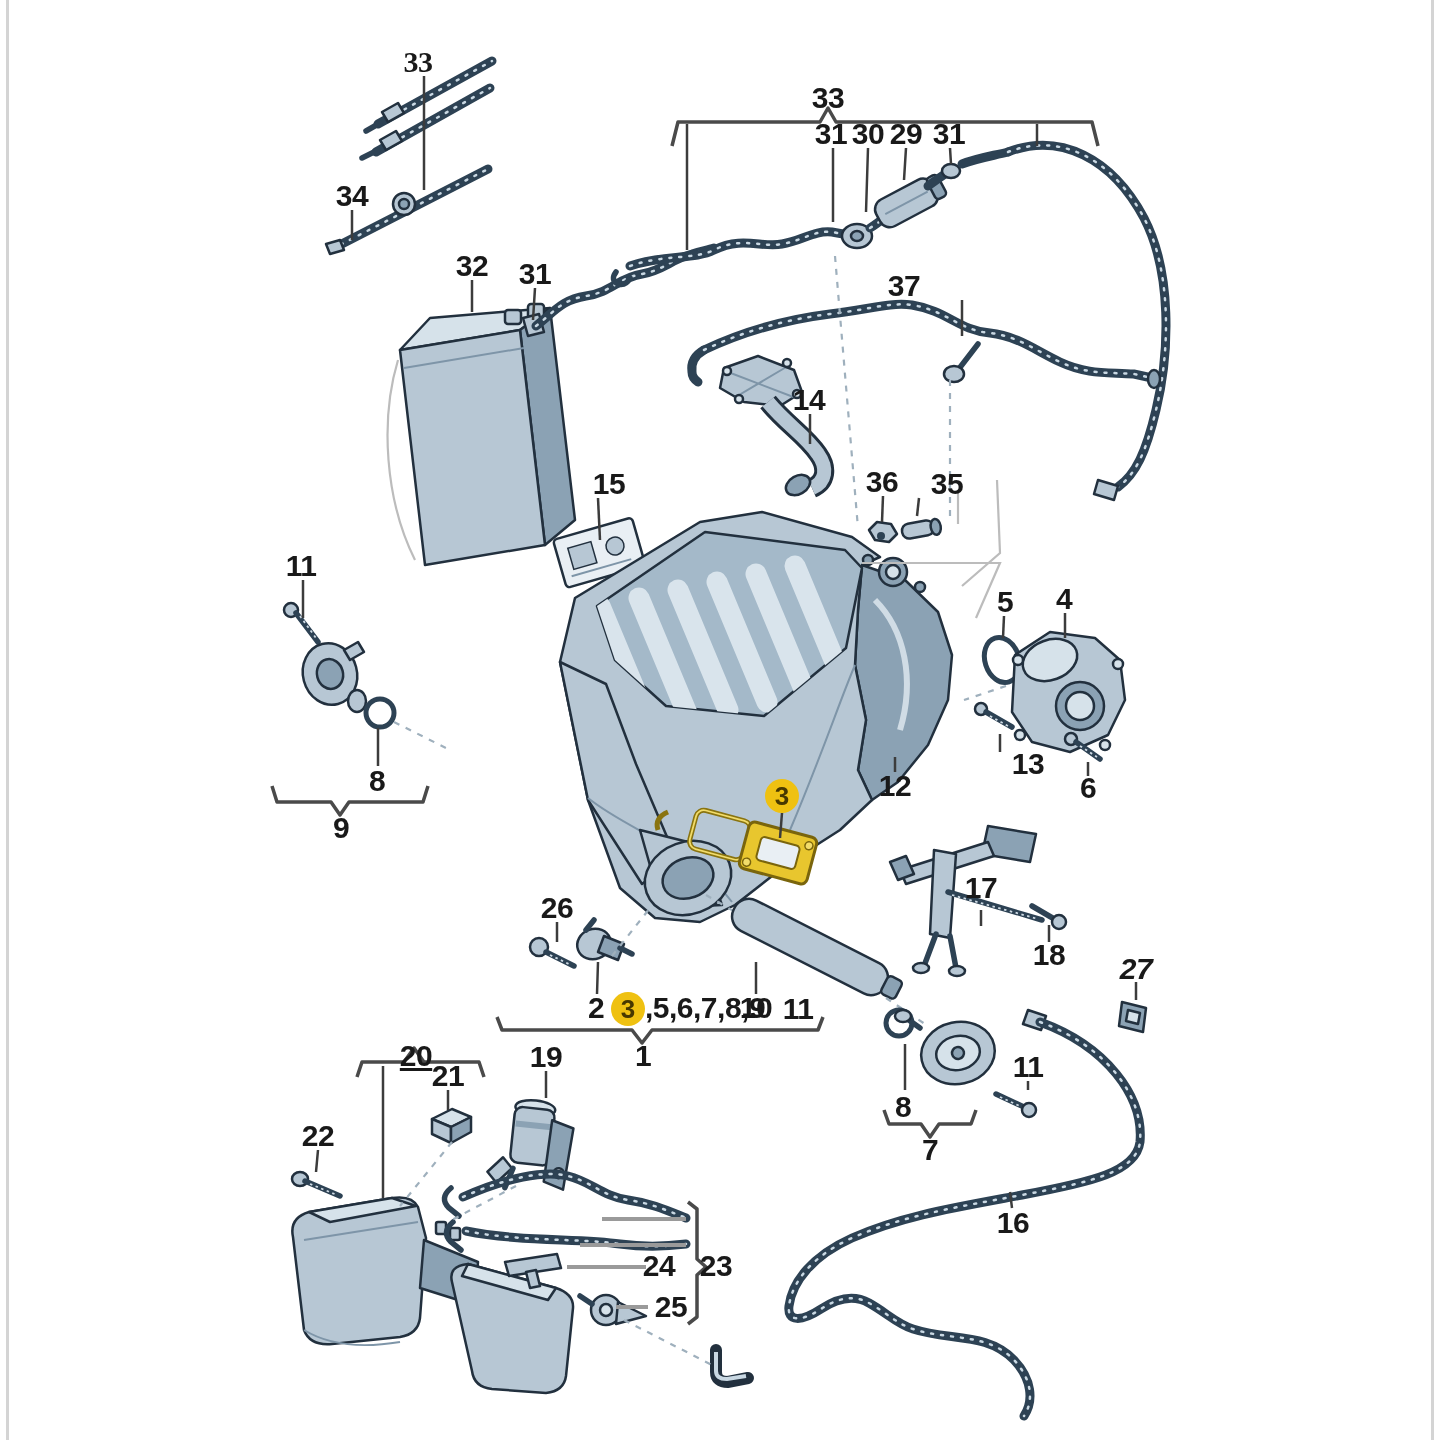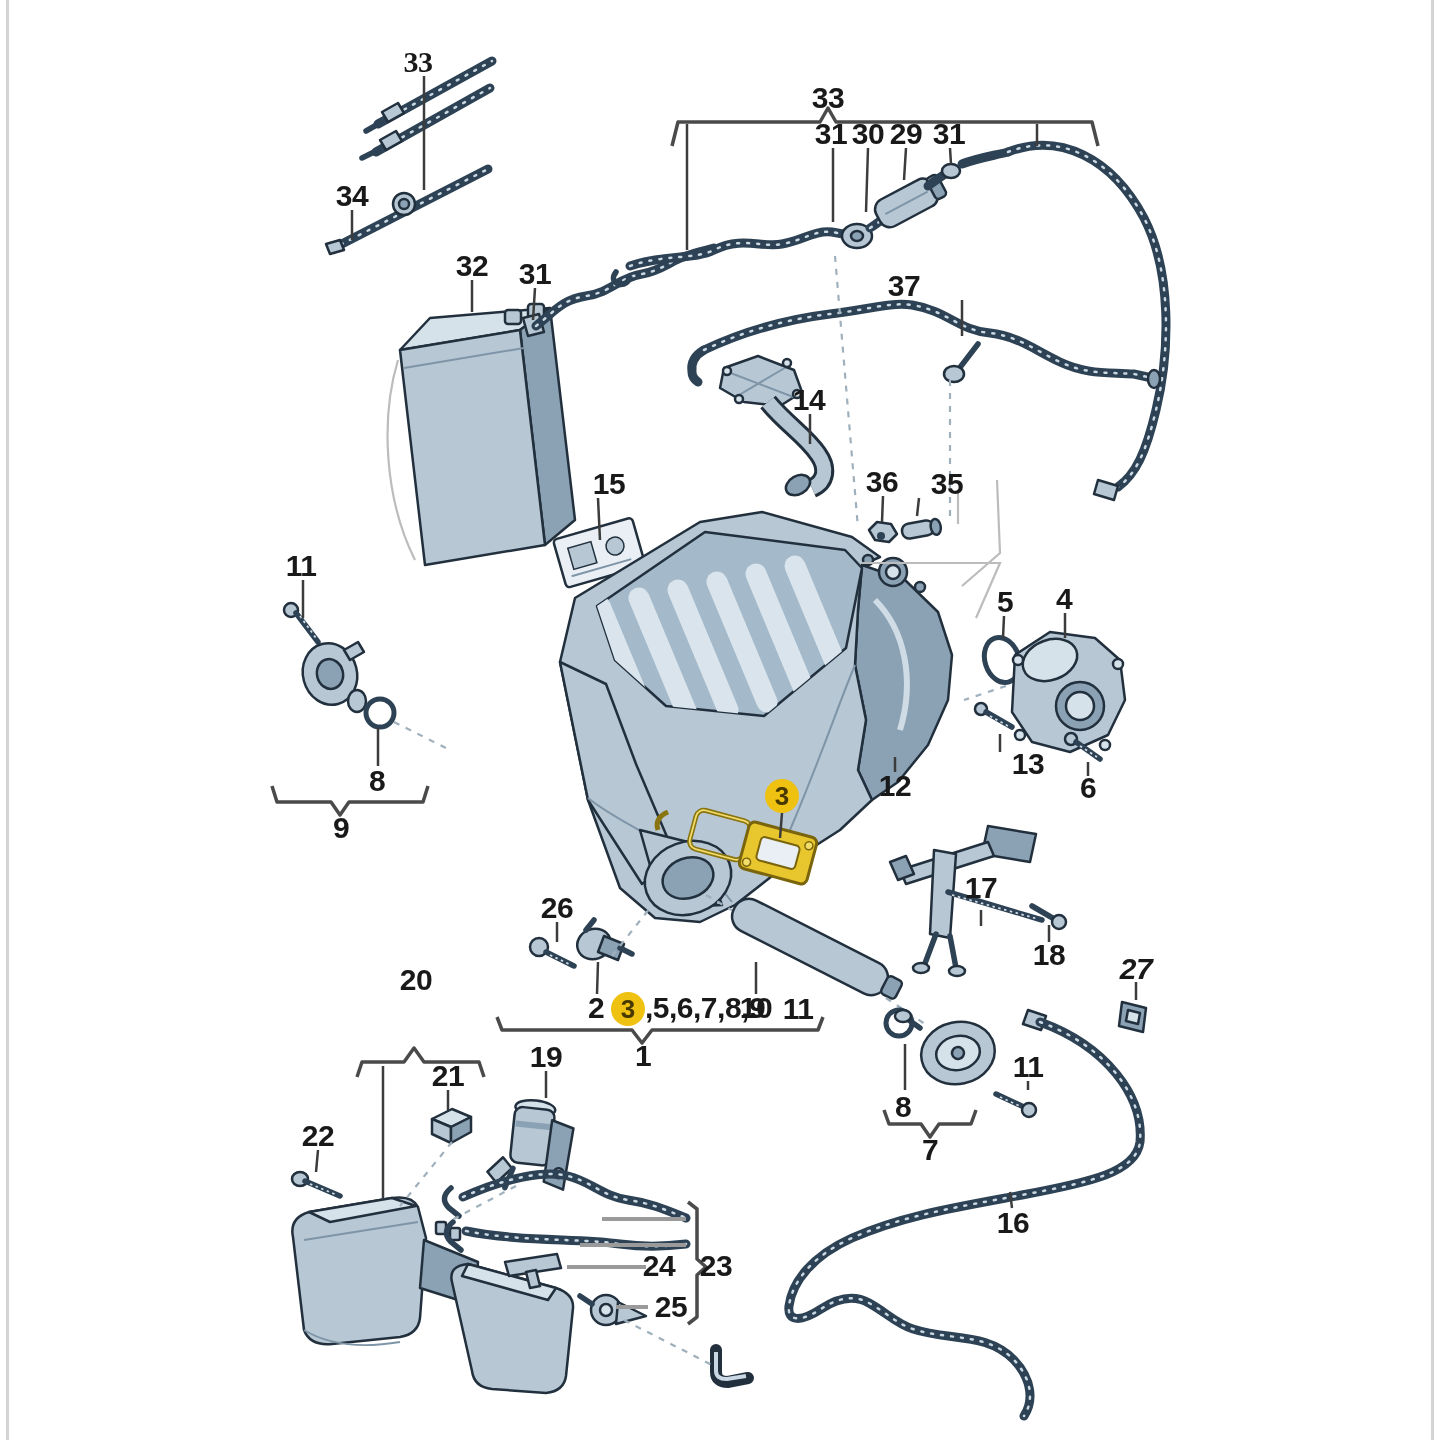--- a/index.html
+++ b/index.html
@@ -416,21 +416,21 @@
       <div class="part-label" style="left: 981px; top: 888px;">17</div>
       <div class="part-label" style="left: 1049px; top: 955px;">18</div>
       <div class="part-label" style="left: 557px; top: 908px;">26</div>
       <div class="part-label" style="left: 1136px; top: 969px; font-style: italic;">27</div>
       <div class="part-label" style="left: 596px; top: 1008px;">2</div>
       <div class="part-label hl" style="left: 628px; top: 1009px;">3</div>
       <div class="part-label left" style="left: 645px; top: 1008px;">,5,6,7,8,9</div>
       <div class="part-label" style="left: 756px; top: 1008px;">10</div>
       <div class="part-label" style="left: 798px; top: 1009px;">11</div>
       <div class="part-label" style="left: 643px; top: 1056px;">1</div>
-      <div class="part-label" style="left: 416px; top: 980px;">20</div>
+      <div class="part-label" style="left: 416px; top: 1056px; text-decoration: underline;">20</div>
       <div class="part-label" style="left: 448px; top: 1076px;">21</div>
       <div class="part-label" style="left: 546px; top: 1057px;">19</div>
       <div class="part-label" style="left: 318px; top: 1136px;">22</div>
       <div class="part-label" style="left: 659px; top: 1266px;">24</div>
       <div class="part-label" style="left: 716px; top: 1266px;">23</div>
       <div class="part-label" style="left: 671px; top: 1307px;">25</div>
       <div class="part-label" style="left: 903px; top: 1107px;">8</div>
       <div class="part-label" style="left: 930px; top: 1150px;">7</div>
       <div class="part-label" style="left: 1028px; top: 1067px;">11</div>
       <div class="part-label" style="left: 1013px; top: 1223px;">16</div>

